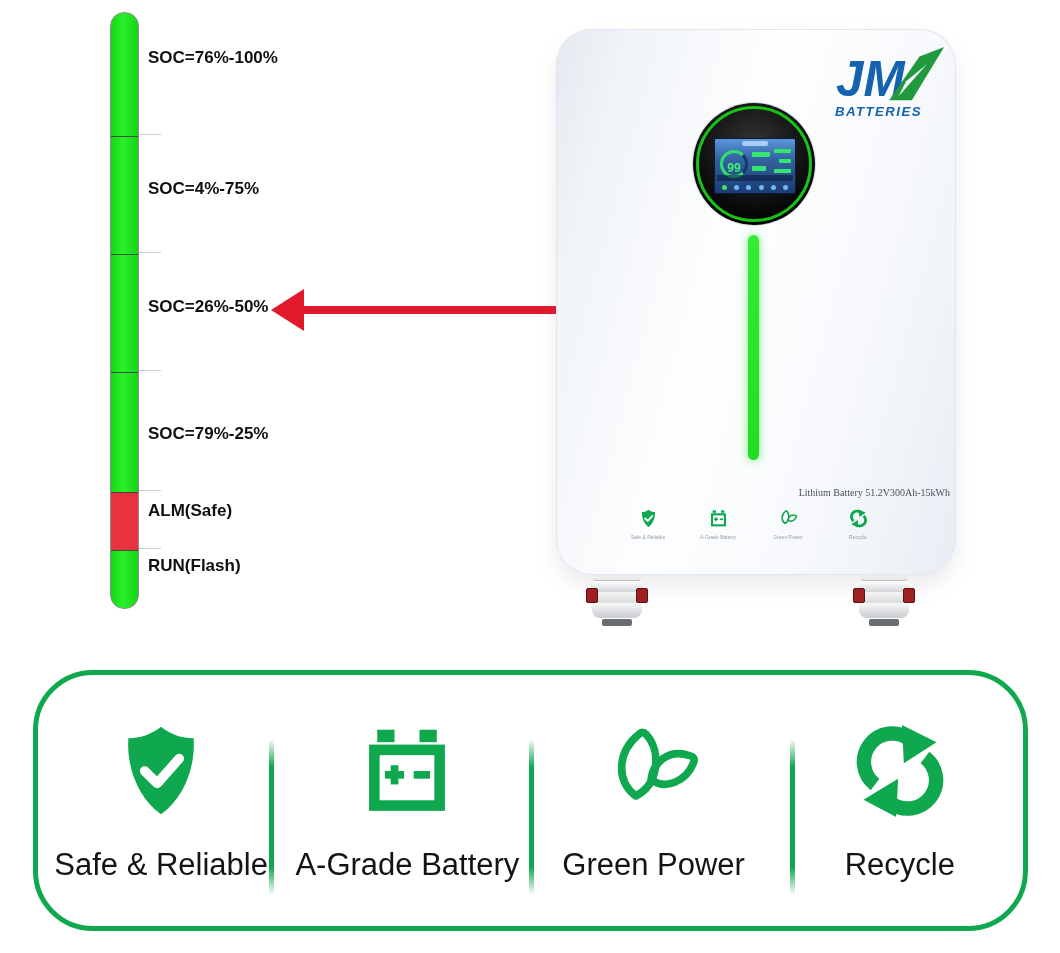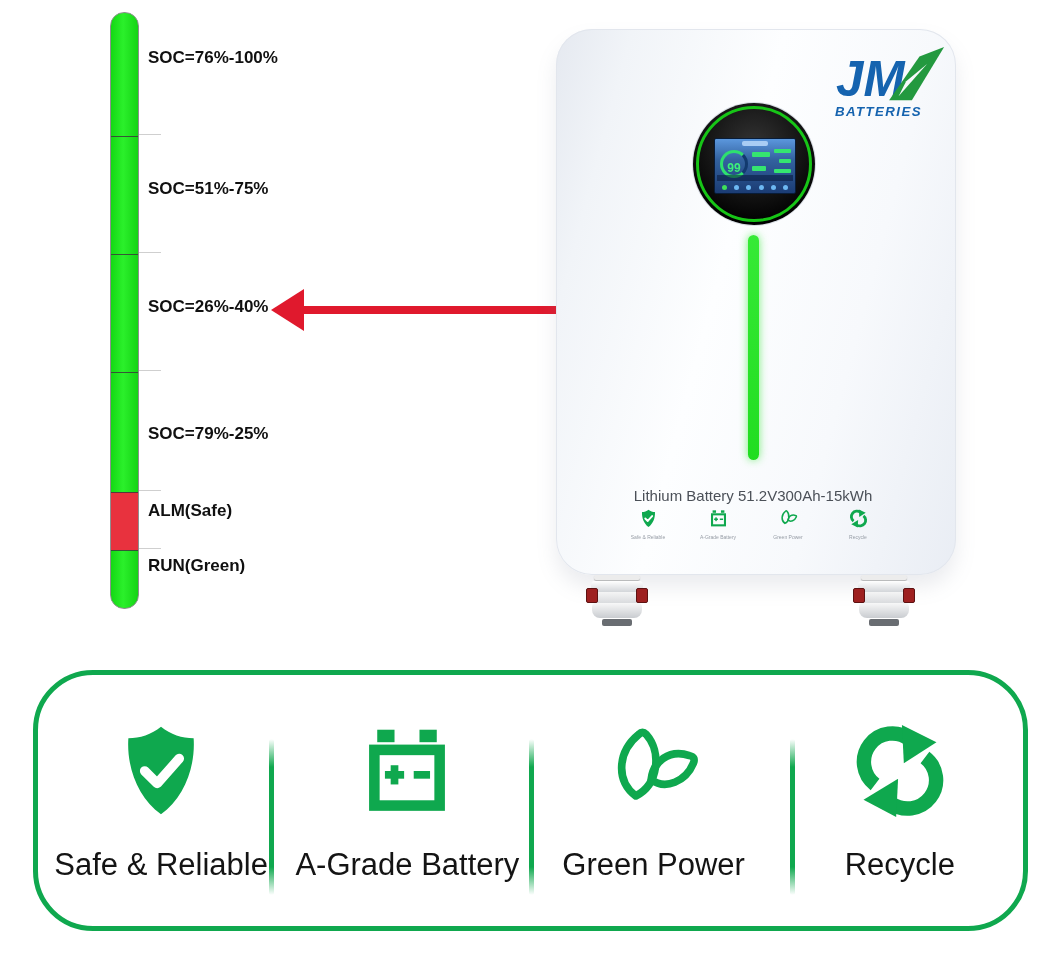--- a/index.html
+++ b/index.html
@@ -53,21 +53,21 @@
   .lcd-r3{right:4px;top:30px;width:17px;height:4px;}
   .lcd-strip{position:absolute;left:2px;right:2px;bottom:12px;height:6px;background:rgba(8,24,58,.55);}
   .lcd-dots{position:absolute;bottom:3px;left:7px;right:7px;display:flex;justify-content:space-between;}
   .lcd-dot{width:5px;height:5px;border-radius:50%;background:#6db8f2;}
   .lcd-dot.g{background:#3fe05a;}
   .led-strip{
     position:absolute;left:192px;top:206px;width:11px;height:225px;border-radius:6px;
     background:linear-gradient(180deg,#36ea36,#21dd21);
     box-shadow:0 0 8px rgba(46,230,46,.65);
   }
-  .model{position:absolute;top:458px;left:0;width:394px;text-align:center;font-size:15px;color:#4b5058;}
+  .model{position:absolute;top:458px;left:0;width:394px;text-align:right;font-size:10px;color:#4b5058;font-family:Liberation Serif, serif;}
   .badges{position:absolute;top:480px;left:0;width:394px;display:flex;justify-content:center;gap:22px;}
   .badge{display:flex;flex-direction:column;align-items:center;width:48px;}
   .badge svg{width:19px;height:19px;}
   .badge-label{margin-top:6px;font-size:5px;color:#969ca5;white-space:nowrap;}
   
   .valve{position:absolute;top:575px;width:62px;height:58px;}
   .valve.v-left{left:586px;}
   .valve.v-right{left:853px;}
   .v-flange{margin:0 auto;width:46px;height:5px;background:#ececec;border-radius:2px;box-shadow:0 1px 1px rgba(0,0,0,.25);}
   .v-top{margin:1px auto 0;width:52px;height:12px;background:linear-gradient(180deg,#ffffff,#cfd2d6);border-radius:4px 4px 6px 6px;}
@@ -127,25 +127,25 @@
   <div class="soc-div" style="top:479px"></div>
   <div class="soc-div" style="top:537px"></div>
 </div>
 <div class="soc-tick" style="top:134px"></div>
 <div class="soc-tick" style="top:252px"></div>
 <div class="soc-tick" style="top:370px"></div>
 <div class="soc-tick" style="top:490px"></div>
 <div class="soc-tick" style="top:548px"></div>
 
 <div class="soc-label" style="top:48px">SOC=76%-100%</div>
-<div class="soc-label" style="top:179px">SOC=51%-75%</div>
-<div class="soc-label" style="top:297px">SOC=26%-40%</div>
+<div class="soc-label" style="top:179px">SOC=4%-75%</div>
+<div class="soc-label" style="top:297px">SOC=26%-50%</div>
 <div class="soc-label" style="top:424px">SOC=79%-25%</div>
 <div class="soc-label" style="top:501px">ALM(Safe)</div>
-<div class="soc-label" style="top:556px">RUN(Green)</div>
+<div class="soc-label" style="top:556px">RUN(Flash)</div>
 
 <div class="arrow-line"></div>
 <div class="arrow-head"></div>
 
 <div class="device">
 
   <svg class="logo" viewBox="0 0 120 78">
     <text x="2" y="52" font-family="Liberation Sans, sans-serif" font-style="italic" font-weight="bold" font-size="52" fill="#1563af">JM</text>
     <polygon points="58,56 90,10 116,0 82,56" fill="#23993f"></polygon>
     <polygon points="76,36 98,18 68,52" fill="#f7f9fc"></polygon>

